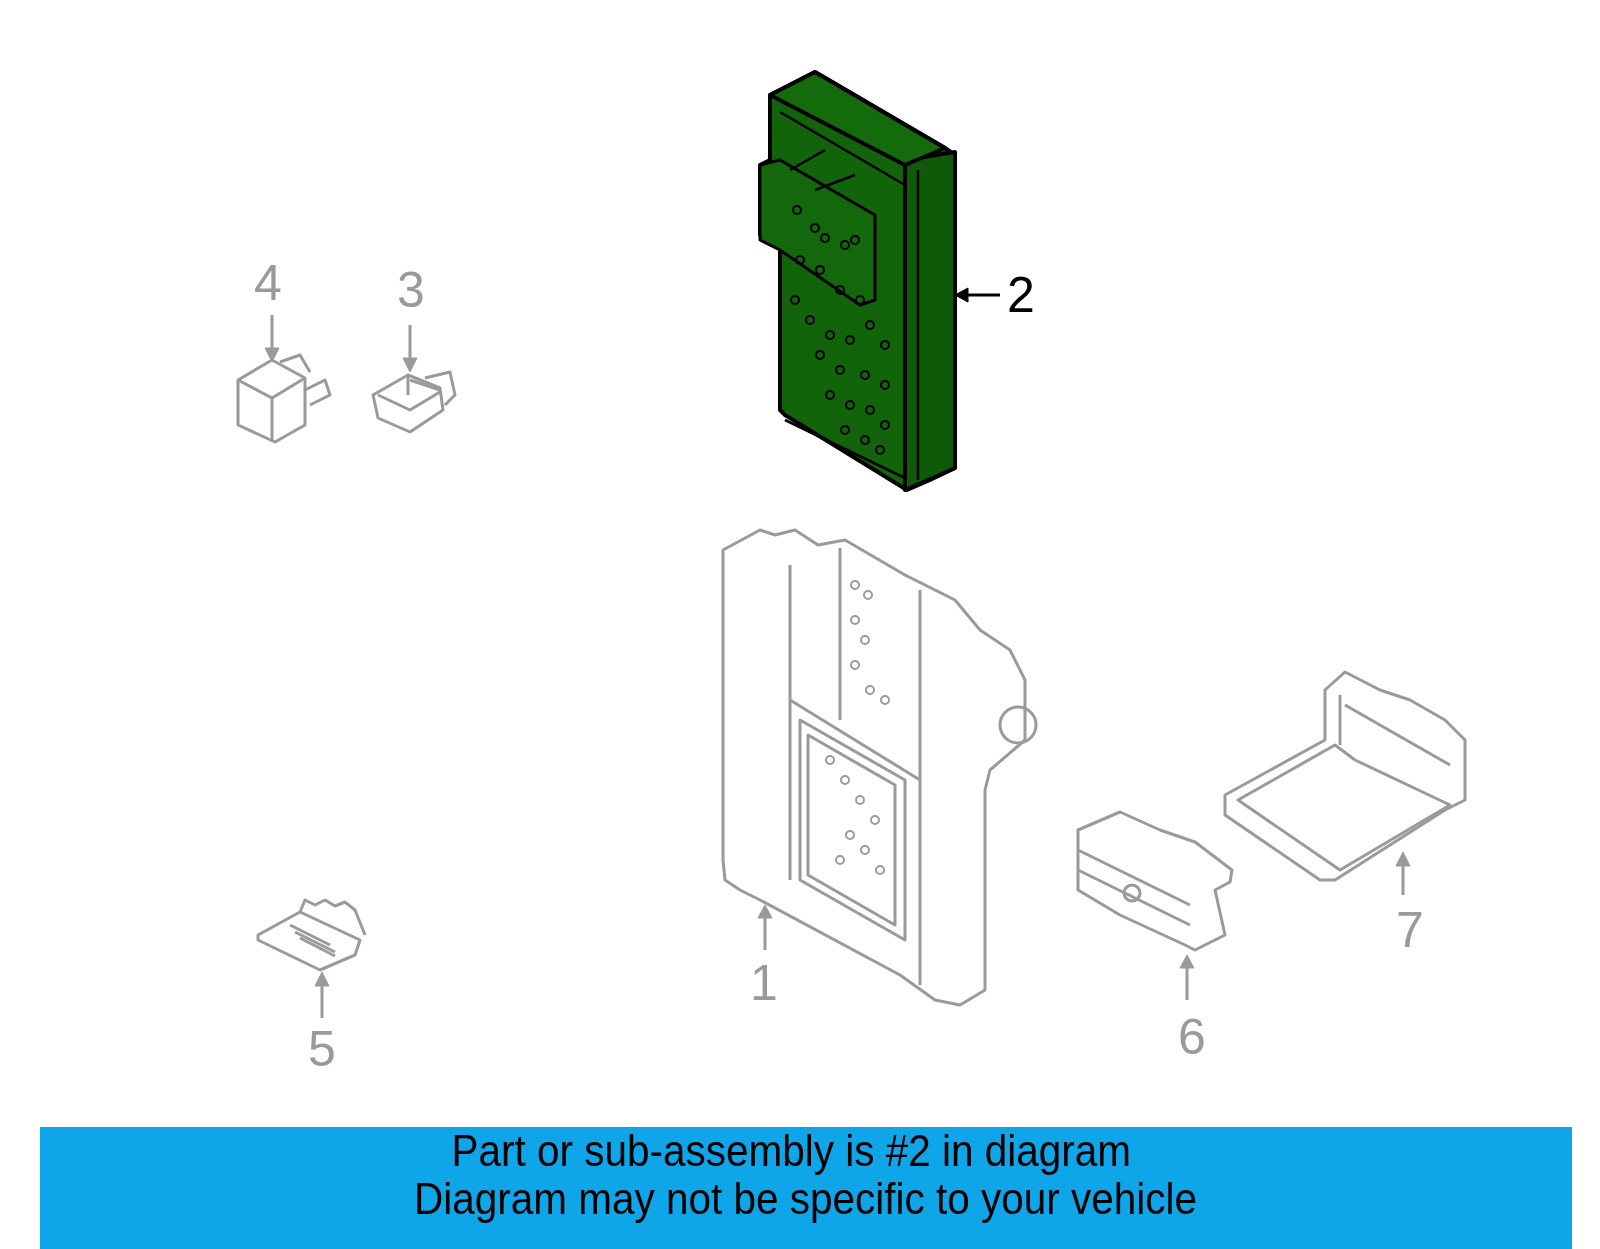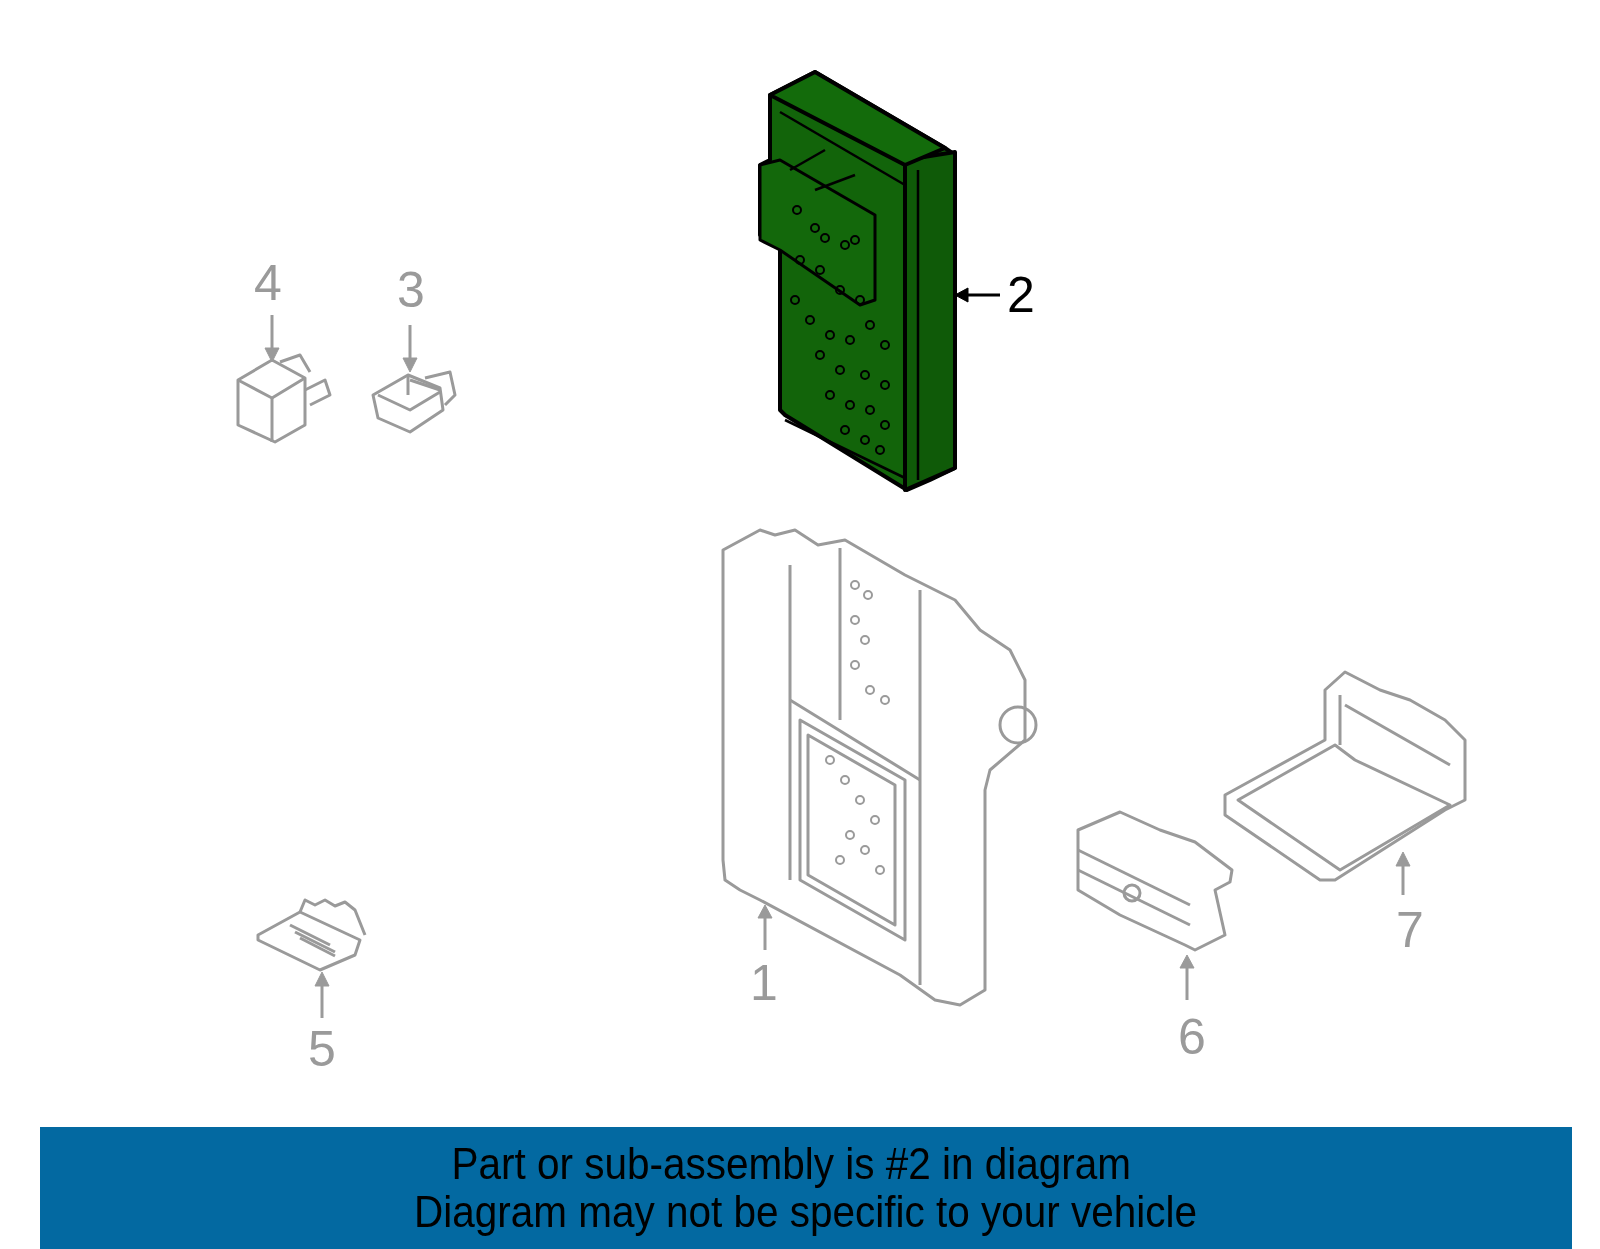--- a/index.html
+++ b/index.html
@@ -1,21 +1,21 @@
 <!DOCTYPE html>
 <html><head>
 <meta charset="utf-8">
 <style>
   html, body { margin:0; padding:0; background:#ffffff; }
   body { width:1600px; height:1249px; position:relative; overflow:hidden; font-family:"Liberation Sans", sans-serif; }
   .diagram { position:absolute; left:0; top:0; width:1600px; height:1249px; }
   .callout { position:absolute; font-family:"Liberation Sans", sans-serif; font-size:50px; line-height:1; }
   .callout.gray { color:#9a9a9a; }
   .callout.black { color:#000000; }
-  .banner { position:absolute; left:40px; top:1127px; width:1532px; height:122px; background:#0369a1; display:flex; flex-direction:column; align-items:center; justify-content:center; }
+  .banner { position:absolute; left:40px; top:1127px; width:1532px; height:122px; background:#0ea5e9; display:flex; flex-direction:column; align-items:center; }
   .banner-line { color:#000; font-family:"Liberation Sans", sans-serif; font-size:44px; line-height:48px; white-space:nowrap; transform:scaleX(0.92); }
   .banner-line.l1 { margin-left:-30px; }
   .banner-line.l2 { margin-left:0px; }
 </style>
 </head>
 <body>
 
 <svg class="diagram" viewBox="0 0 1600 1249" xmlns="http://www.w3.org/2000/svg">
 
   <g stroke="#000" stroke-width="4" stroke-linejoin="round" fill="#12640a">

